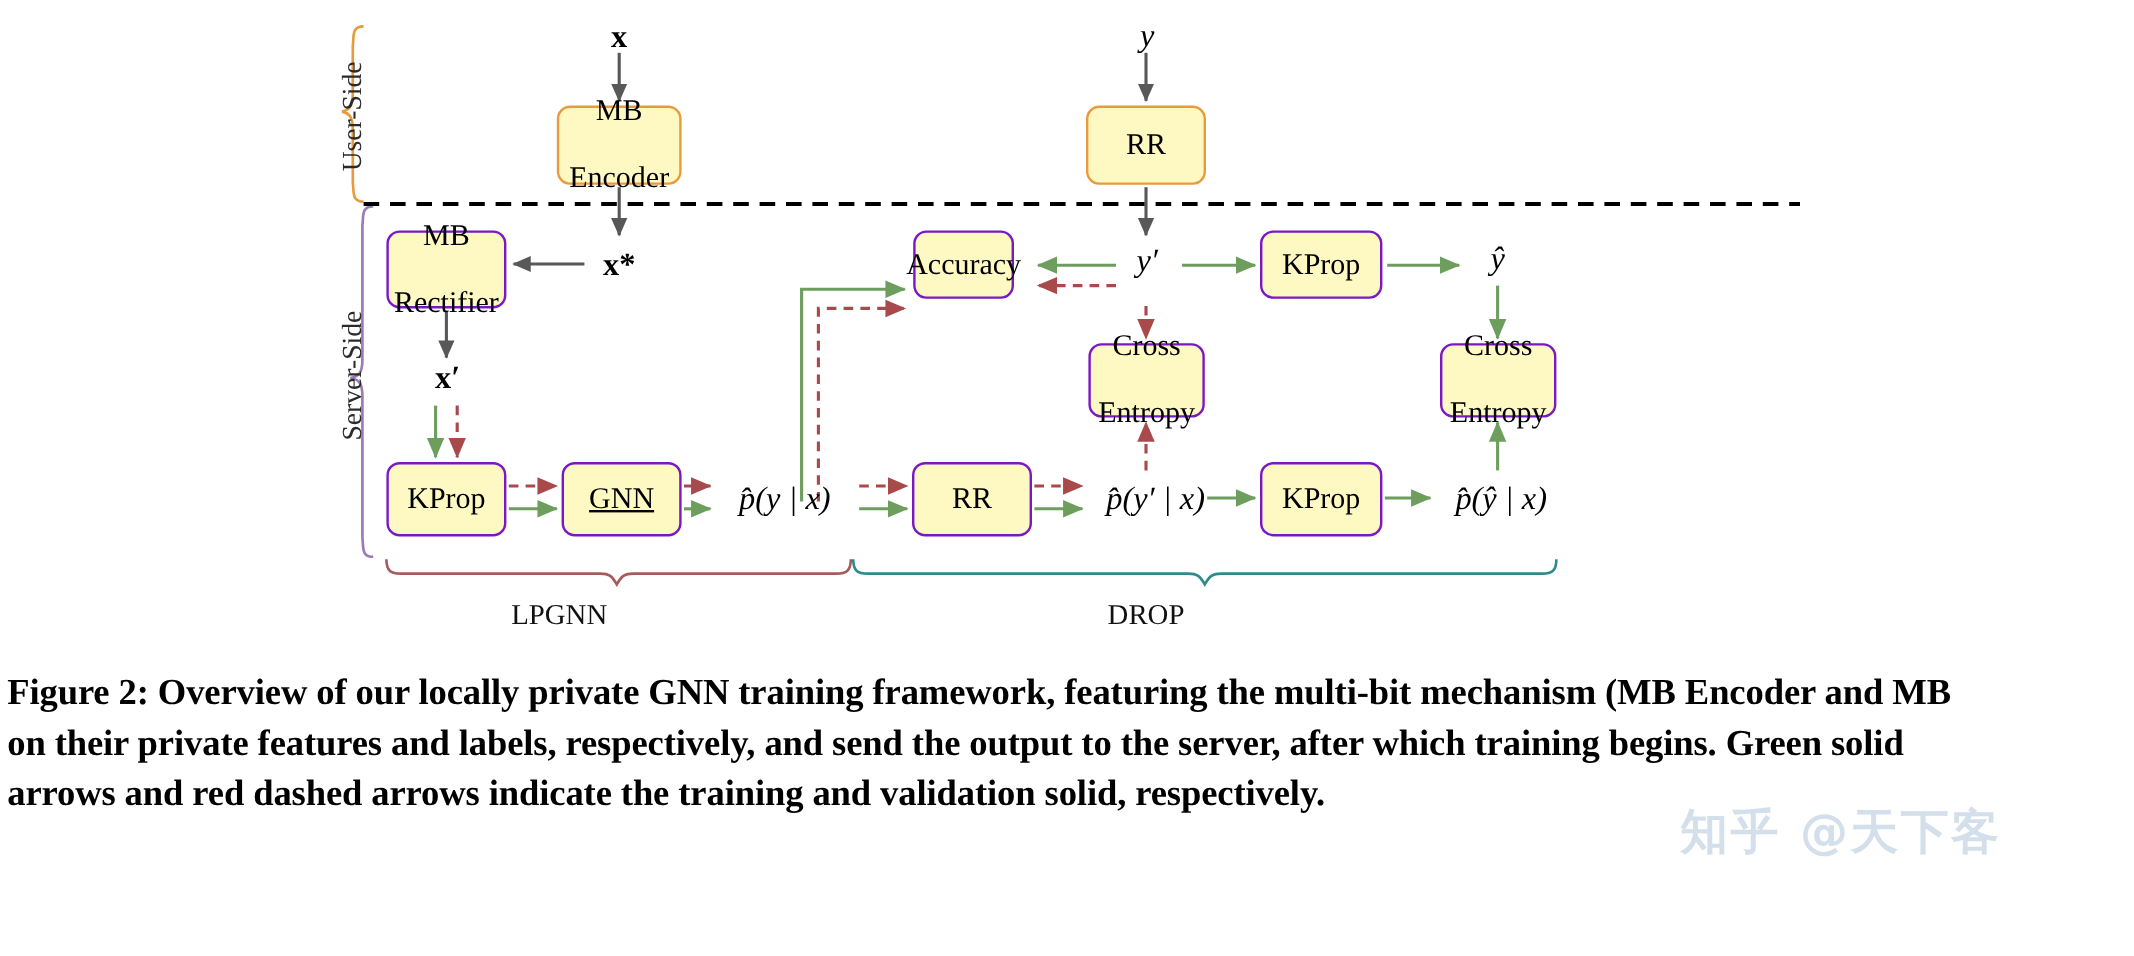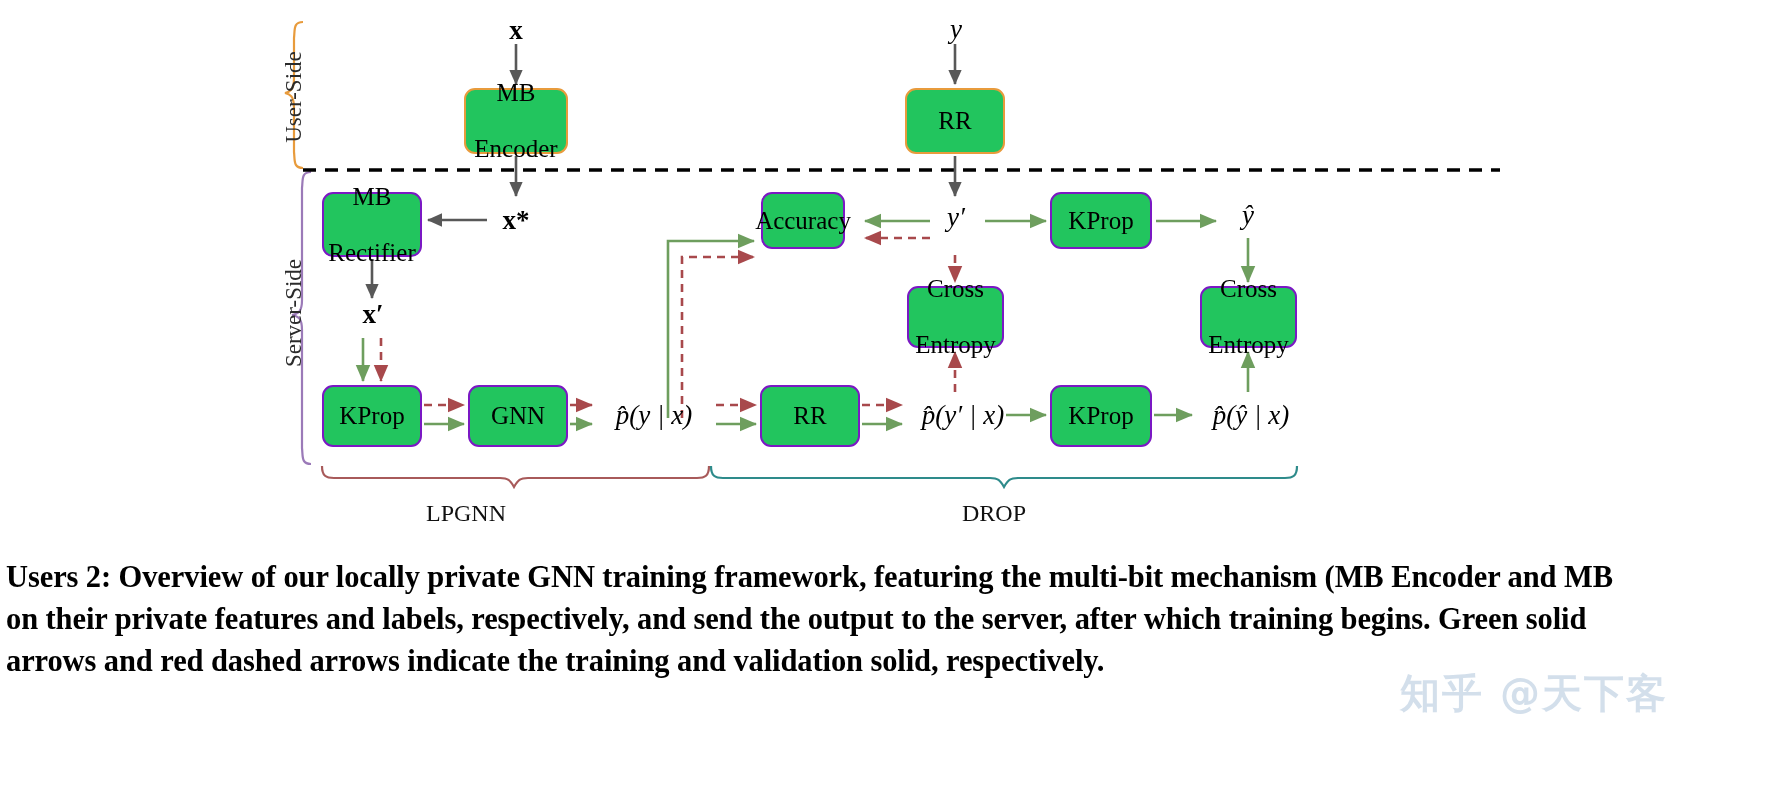--- a/index.html
+++ b/index.html
@@ -6,21 +6,21 @@
   body{width:1778px;height:797px;position:relative;overflow:hidden;
        font-family:"Liberation Serif","DejaVu Serif",serif;color:#000;}
 
   #figure{position:absolute;left:0;top:0;width:1778px;height:797px;}
 
   .svg-layer{position:absolute;left:0;top:0;width:1778px;height:797px;}
 
   
   .node{
     position:absolute;box-sizing:border-box;
-    border:2.5px solid #7B18C4;border-radius:11px;background:#22c55e;
+    border:2.5px solid #7B18C4;border-radius:11px;background:#fef9c3;
     display:flex;align-items:center;justify-content:center;
     text-align:center;line-height:1.12;
     font-family:"Liberation Serif","DejaVu Serif",serif;
     font-size:25px;color:#000;
   }
   .node.orange{border-color:#E89B3C;}
   .node span{display:block;}
 
   
   .mlabel{
@@ -176,21 +176,21 @@
 
   <div class="node" style="left:1200px;top:286px;width:97px;height:62px;">
     <span><span>Cross</span><br>
           <span>Entropy</span></span>
   </div>
 
   <div class="node" style="left:322px;top:385px;width:100px;height:62px;">
     <span>KProp</span>
   </div>
 
-  <div class="node" style="left:468px;top:385px;width:100px;height:62px;">
+  <div class="node" style="left:468px;top:385px;width:100px;height:62px;text-decoration:underline;">
     <span>GNN</span>
   </div>
 
   <div class="node" style="left:760px;top:385px;width:100px;height:62px;">
     <span>RR</span>
   </div>
 
   <div class="node" style="left:1050px;top:385px;width:102px;height:62px;">
     <span>KProp</span>
   </div>
@@ -207,23 +207,23 @@
 
   <div class="mlabel" style="left:1226px;top:198px;width:44px;height:34px;font-style:italic;">ŷ</div>
 
   <div class="mlabel" style="left:592px;top:394px;width:124px;height:42px;font-style:italic;">p̂(y | x)</div>
 
   <div class="mlabel" style="left:896px;top:394px;width:134px;height:42px;font-style:italic;">p̂(y′ | x)</div>
 
   <div class="mlabel" style="left:1186px;top:394px;width:130px;height:42px;font-style:italic;">p̂(ŷ | x)</div>
 
   <div class="bracecap" style="left:426px;top:500px;width:160px;">LPGNN</div>
-  <div class="bracecap" style="left:962px;top:500px;width:160px;">DROP</div>
+  <div class="bracecap" style="left:923px;top:500px;width:160px;">DROP</div>
 
   <div id="caption">
-    <div>Users 2: Overview of our locally private GNN training framework, featuring the multi-bit mechanism (MB Encoder and MB</div>
+    <div>Figure 2: Overview of our locally private GNN training framework, featuring the multi-bit mechanism (MB Encoder and MB</div>
     <div>on their private features and labels, respectively, and send the output to the server, after which training begins. Green solid</div>
     <div>arrows and red dashed arrows indicate the training and validation solid, respectively.</div>
   </div>
 
   <div id="watermark">知乎 @天下客</div>
 
 </div>
 
 </body></html>

